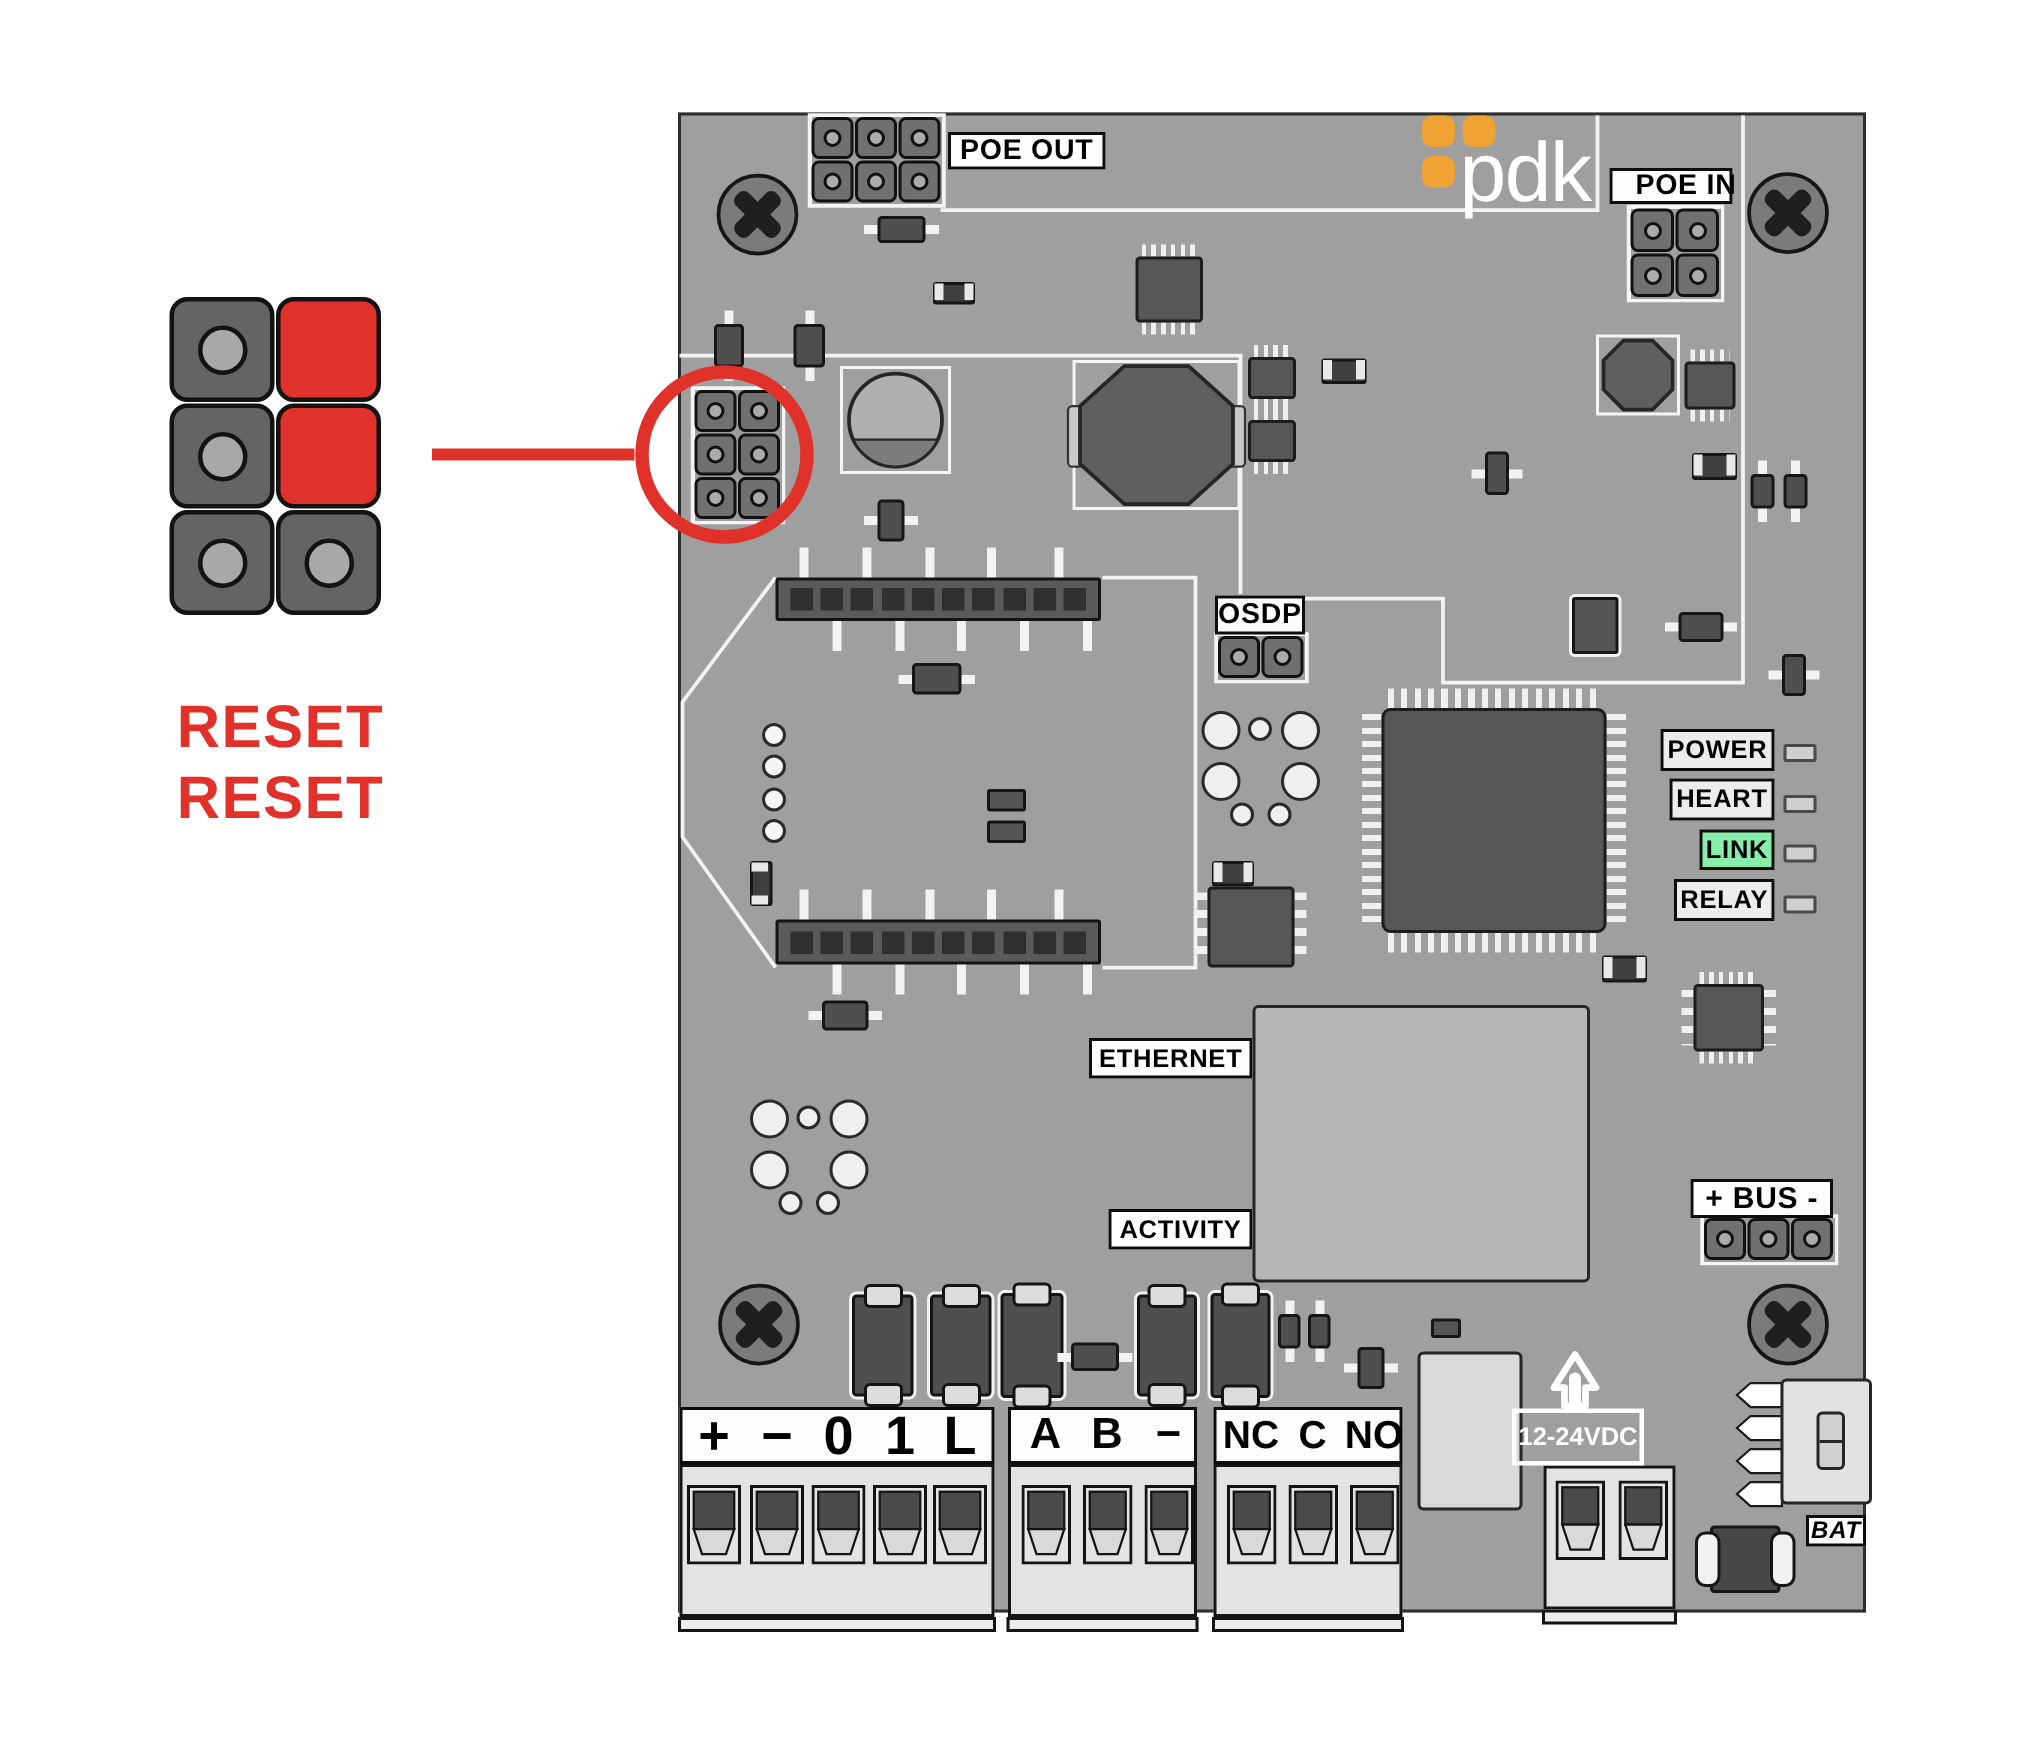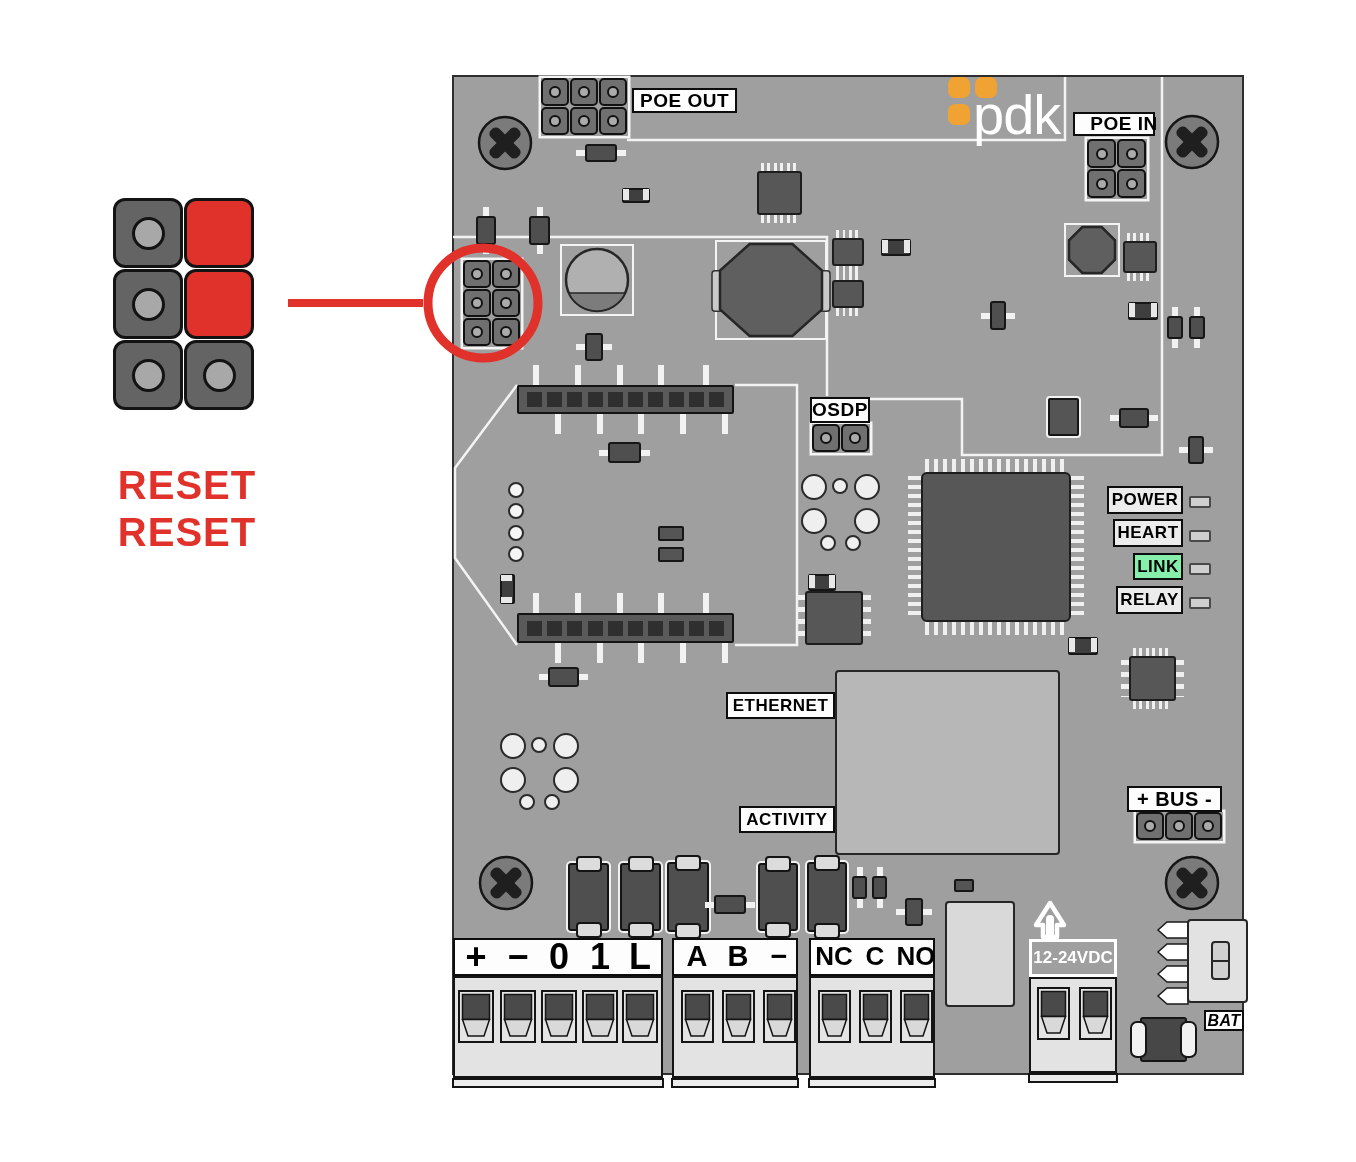--- a/index.html
+++ b/index.html
@@ -452,21 +452,21 @@
     </div>
 
   <div id="labels">
     <div class="lbl" style="left:632px;top:88px;width:105px;height:25px;font-size:19px;">POE OUT</div>
     <div class="lbl" style="left:1073px;top:112px;width:82px;height:24px;font-size:19px;padding-left:20px;">POE IN</div>
     <div class="lbl" style="left:810px;top:397px;width:60px;height:26px;font-size:19px;">OSDP</div>
     <div class="lbl" style="left:726px;top:692px;width:109px;height:27px;font-size:17px;">ETHERNET</div>
     <div class="lbl" style="left:739px;top:806px;width:96px;height:27px;font-size:17px;">ACTIVITY</div>
     <div class="lbl" style="left:1127px;top:786px;width:95px;height:26px;font-size:20px;">+ BUS -</div>
     <div class="lbl" style="left:1204px;top:1010px;width:40px;height:21px;font-size:16px;font-style:italic;">BAT</div>
-    <div class="vdc" style="left:1029px;top:939px;width:88px;height:38px;font-size:17px;">12-24VDC</div>
+    <div class="vdc" style="left:1008px;top:939px;width:88px;height:38px;font-size:17px;">12-24VDC</div>
     <div class="logo-dot" style="left:948px;top:77px;width:22px;height:21px;"></div>
     <div class="logo-dot" style="left:975px;top:77px;width:22px;height:21px;"></div>
     <div class="logo-dot" style="left:948px;top:104px;width:22px;height:21px;"></div>
     <div class="logo-text" style="left:973px;top:82px;font-size:56px;">pdk</div>
   </div>
 
   <svg class="layer" id="over-svg">
       <g transform="translate(1028,895)">
         <path d="M8,30 L22,8 L36,30 L29,30 L29,42 L15,42 L15,30 Z" fill="none" stroke="#ffffff" stroke-width="4.5" stroke-linejoin="round"></path>
         <rect x="18" y="20" width="8" height="26" rx="4" fill="#ffffff"></rect>

